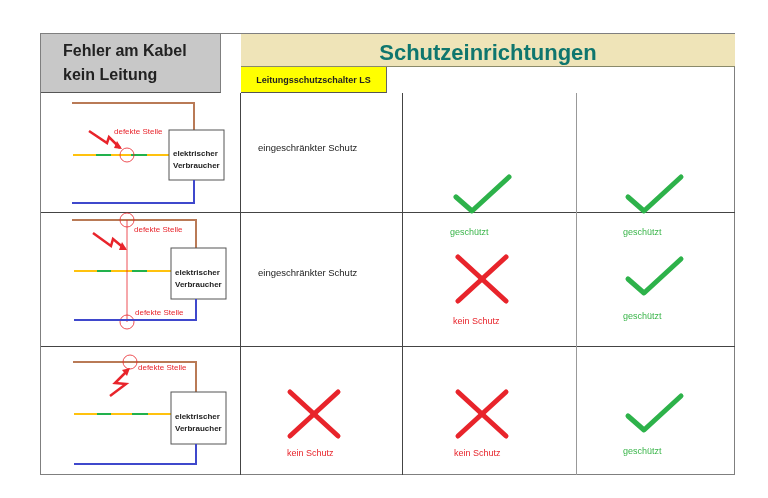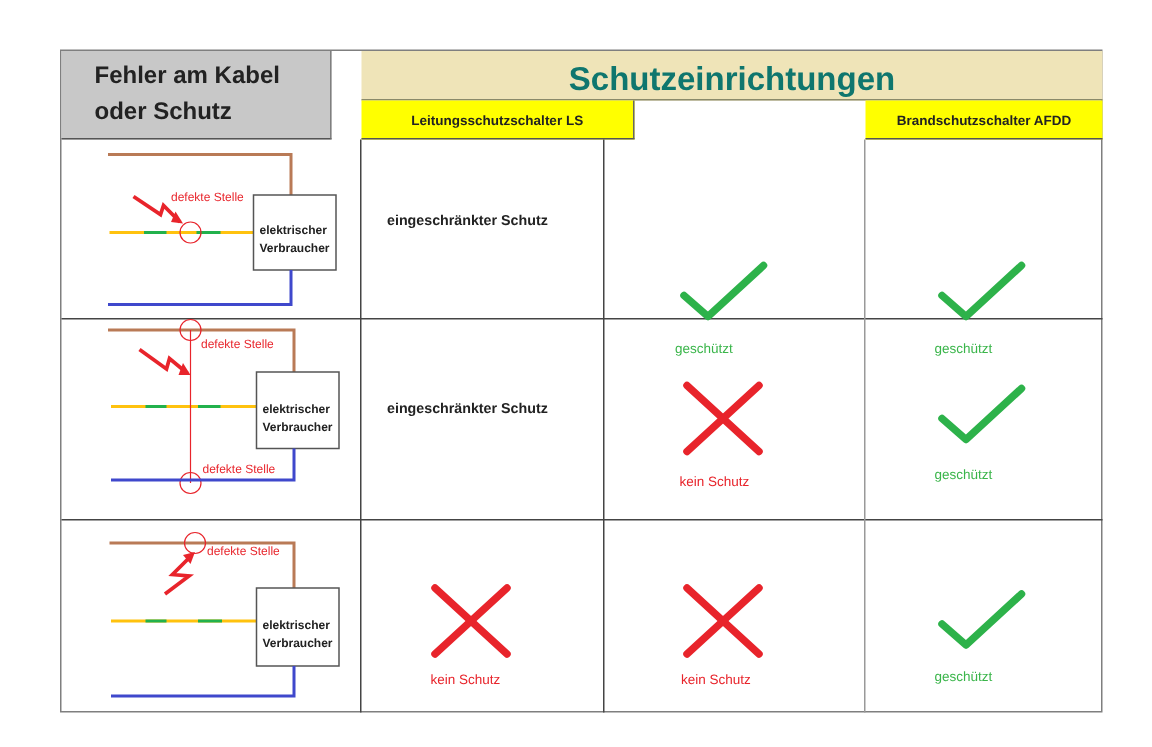--- a/index.html
+++ b/index.html
@@ -8,43 +8,40 @@
   .cell{position:absolute;box-sizing:border-box;}
   .hdr-left{left:0;top:0;width:180px;height:59px;background:#c8c8c8;border-right:1px solid #7f7f7f;border-bottom:1px solid #555;}
   .hdr-left span{position:absolute;left:22px;font-weight:bold;font-size:16px;color:#222;}
   .hdr-top{left:200px;top:0;width:494px;height:33px;background:#efe4b8;border-bottom:1px solid #8a8a6a;text-align:center;}
   .hdr-top span{display:block;padding-top:6px;font-weight:bold;font-size:22px;color:#0f766e;}
   .sub{top:33px;height:26px;background:#ffff00;border-bottom:1px solid #555;border-right:1px solid #666;}
   .sub span{position:absolute;left:0;right:0;top:8px;text-align:center;font-weight:bold;font-size:9px;color:#222;}
   .row{position:absolute;left:0;width:694px;border-bottom:1px solid #444;}
   .vline{position:absolute;top:59px;width:1px;height:382px;background:#444;}
   .vline.g{background:#999;}
-  .txt-dark{position:absolute;font-weight:bold;font-size:9.5px;color:#222;}
+  .txt-dark{position:absolute;font-weight:normal;font-size:9.5px;color:#222;}
   .lbl-g{position:absolute;font-weight:normal;font-size:9px;color:#3ab54a;}
   .lbl-r{position:absolute;font-weight:normal;font-size:9px;color:#e8242b;}
   svg{position:absolute;overflow:visible;}
 </style>
 </head>
 <body>
 
 <div class="tbl">
 
   <div class="cell hdr-left">
     <span style="top:8px">Fehler am Kabel</span>
-    <span style="top:32px">oder Schutz</span>
+    <span style="top:32px">kein Leitung</span>
   </div>
 
   <div class="cell hdr-top">
     <span>Schutzeinrichtungen</span>
   </div>
-  <div class="cell sub" style="left:200px;width:182px;">
+  <div class="cell sub" style="left:200px;width:146px;">
       <span>Leitungsschutzschalter LS</span>
-    </div>
-  <div class="cell sub" style="left:536px;width:158px;border-right:none;">
-      <span>Brandschutzschalter AFDD</span>
     </div>
 
   <div class="row" style="top:59px;height:119px;"></div>
   <div class="row" style="top:178px;height:134px;"></div>
 
   <div class="vline" style="left:199px;"></div>
   <div class="vline" style="left:361px;"></div>
   <div class="vline g" style="left:535px;"></div>
 
   <svg style="left:0;top:59px;" width="200" height="119">

